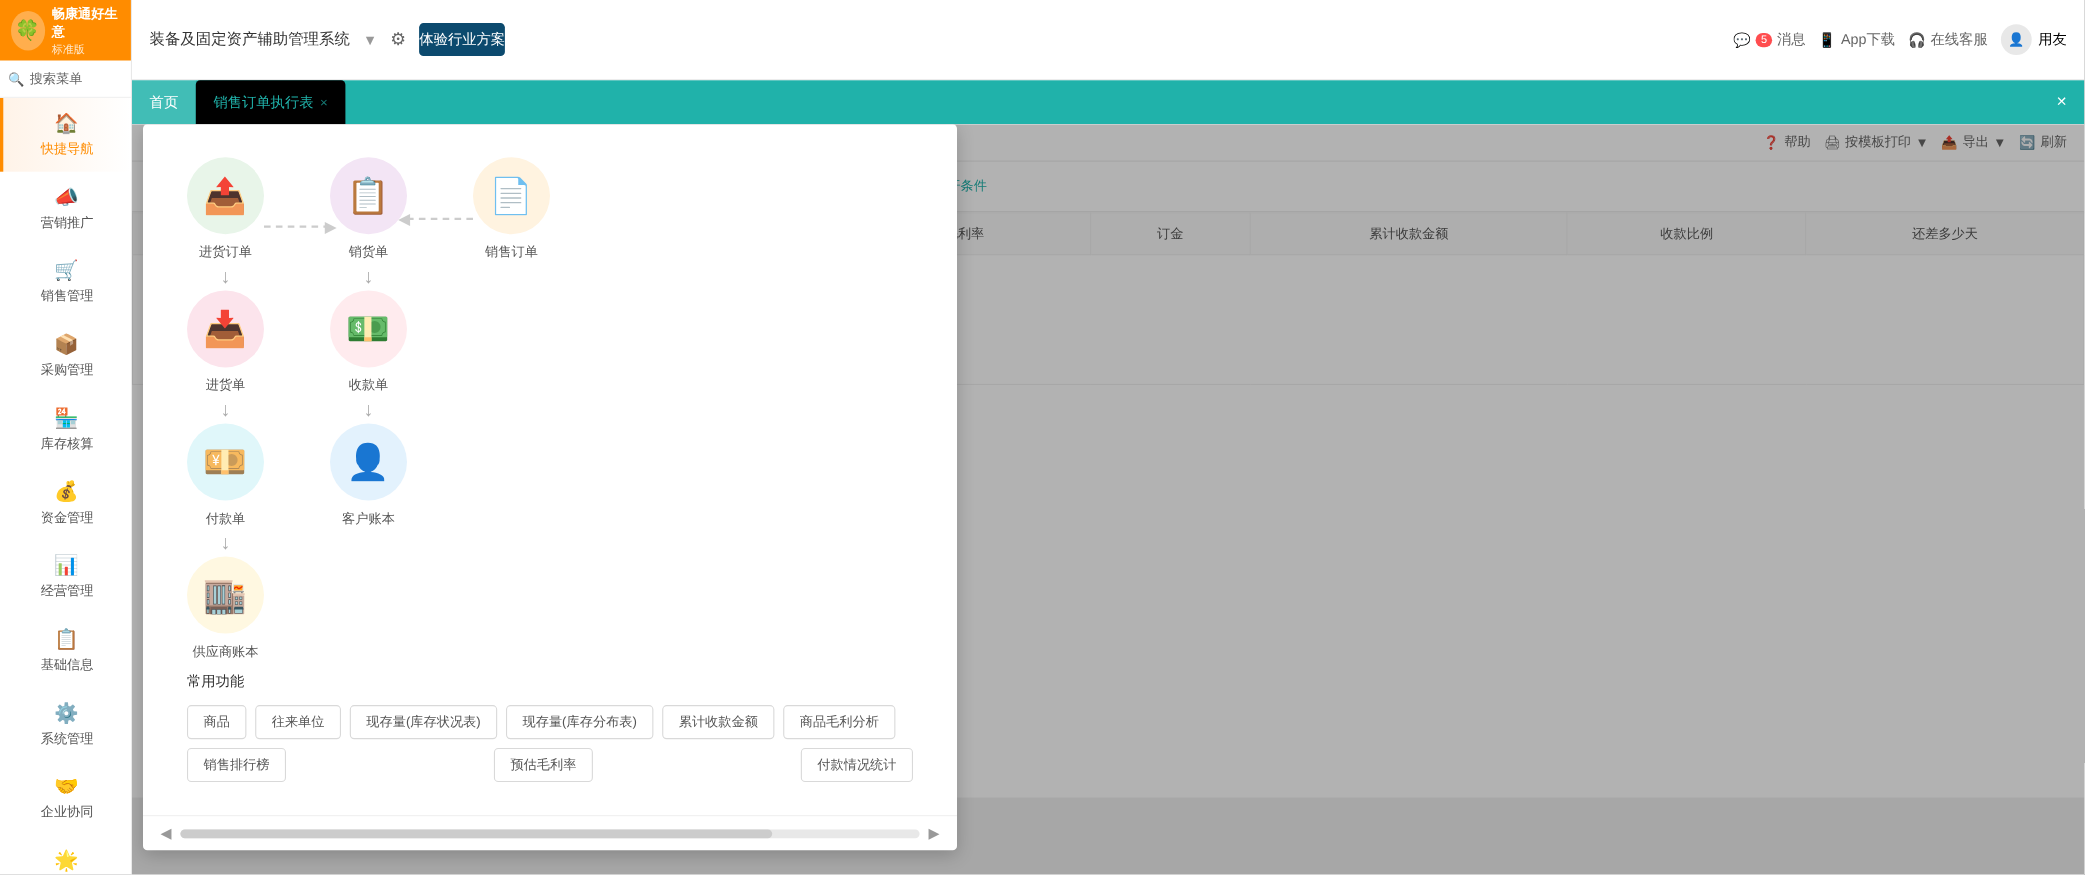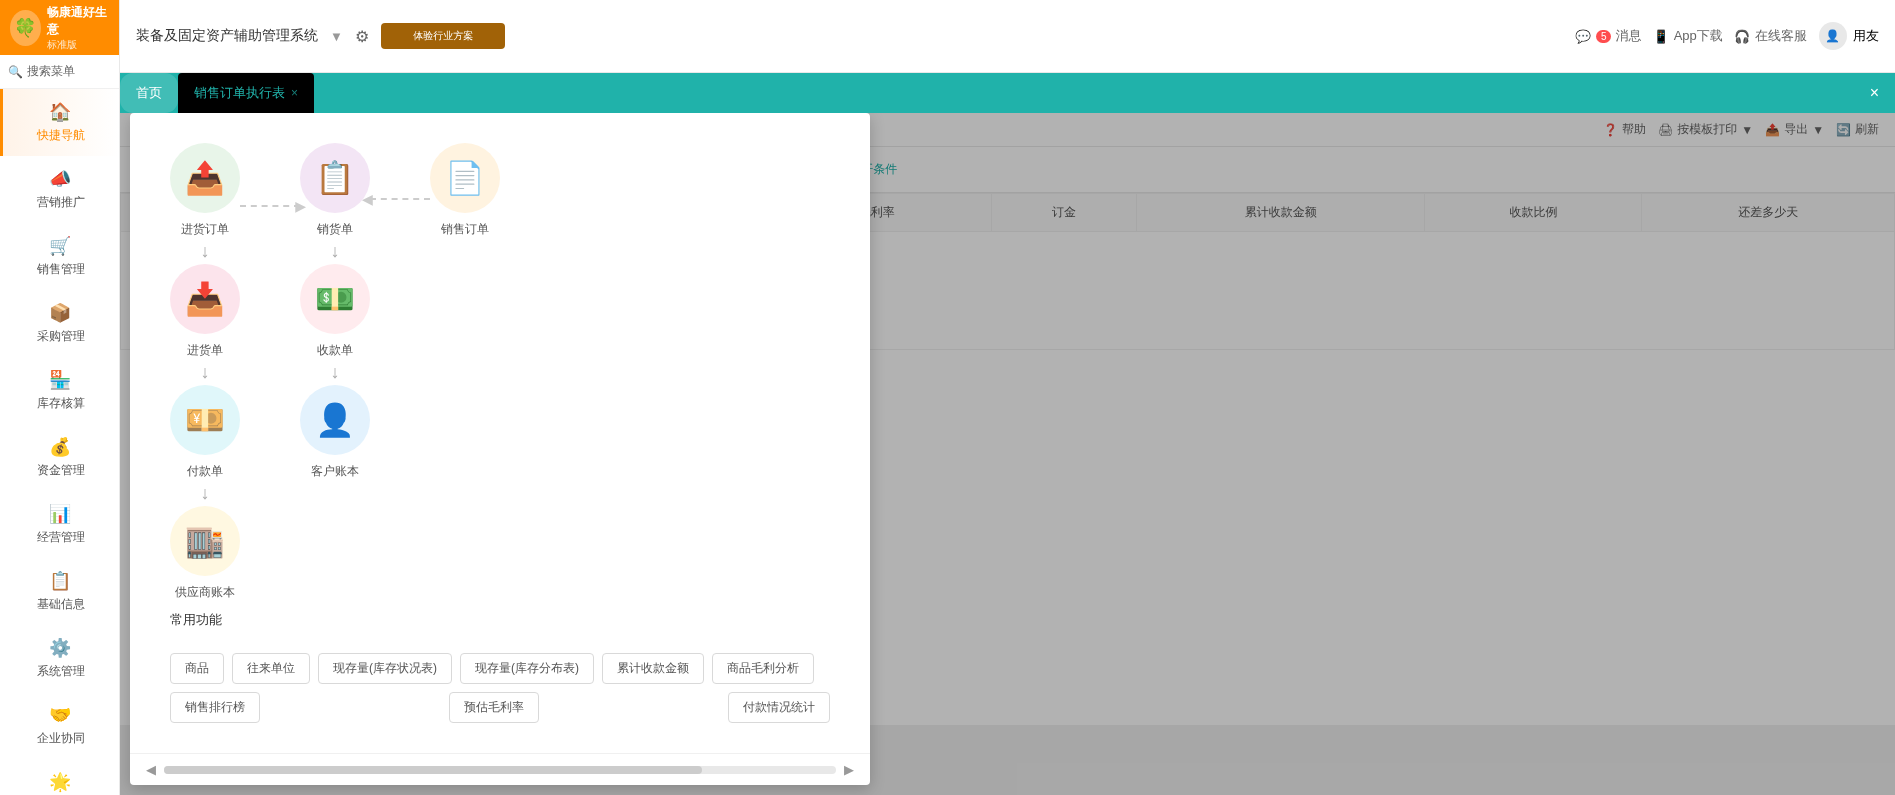--- a/index.html
+++ b/index.html
@@ -13,29 +13,29 @@
     .sidebar-nav { flex: 1; overflow-y: auto; }
     .sidebar-item { display: flex; flex-direction: column; align-items: center; padding: 12px 8px; cursor: pointer; color: #555; font-size: 12px; gap: 4px; border-left: 3px solid transparent; }
     .sidebar-item.active { background: linear-gradient(90deg, #fff3e8, #fff); border-left: 3px solid #ff8c00; color: #ff8c00; }
     .sidebar-item .icon { font-size: 18px; }
 
     
     .main { flex: 1; display: flex; flex-direction: column; overflow: hidden; }
 
     
     .topbar { height: 73px; background: #fff; border-bottom: 1px solid #e8e8e8; display: flex; align-items: center; padding: 0 16px; gap: 12px; }
-    .btn-experience { background: #a16207; color: white; border: none; padding: 6px 32px; border-radius: 4px; cursor: pointer; font-size: 10px; }
+    .btn-experience { background: #0c4a6e; color: white; border: none; padding: 6px 0; border-radius: 4px; cursor: pointer; font-size: 13px; }
     .topbar-icon { color: #666; cursor: pointer; font-size: 13px; display: flex; align-items: center; gap: 4px; }
     .badge { background: #ff4d4f; color: white; border-radius: 10px; padding: 1px 5px; font-size: 10px; }
     .user-avatar { width: 28px; height: 28px; background: #e8e8e8; border-radius: 50%; display: flex; align-items: center; justify-content: center; font-size: 12px; color: #666; }
 
     
     .tabbar { background: #20b2aa; display: flex; align-items: center; height: 40px; }
     .tab { padding: 0 16px; height: 100%; display: flex; align-items: center; cursor: pointer; color: rgba(255,255,255,0.8); font-size: 13px; gap: 6px; }
-    .tab.home { background: rgba(255,255,255,0.15); color: white; border-radius: 13px; }
+    .tab.home { background: rgba(255,255,255,0.15); color: white; }
     .tab.active { background: #000000; color: #20b2aa; border-radius: 4px 4px 0 0; }
     .tab-close { font-size: 12px; opacity: 0.7; }
     .tab-close-right { margin-left: auto; padding: 0 16px; color: white; cursor: pointer; font-size: 16px; }
 
     
     .content { flex: 1; position: relative; background: #f0f0f0; overflow: hidden; }
 
     
     .content-toolbar { background: white; padding: 8px 16px; display: flex; align-items: center; gap: 12px; border-bottom: 1px solid #e8e8e8; }
     .toolbar-btn { display: flex; align-items: center; gap: 4px; color: #666; cursor: pointer; font-size: 12px; }
@@ -69,21 +69,21 @@
     .pink-circle { background: #fce4ec; color: #e91e63; }
     .purple-circle { background: #f3e5f5; color: #9c27b0; }
     .orange-circle { background: #fff3e0; color: #ff9800; }
     .teal-circle { background: #e0f7fa; color: #00bcd4; }
     .red-circle { background: #ffebee; color: #f44336; }
     .amber-circle { background: #fff8e1; color: #ffc107; }
     .blue-circle { background: #e3f2fd; color: #2196f3; }
 
     
     .common-funcs { margin-top: 10px; }
-    .common-funcs-title { font-size: 13px; color: #333; margin-bottom: 24px; font-weight: 500; }
+    .common-funcs-title { font-size: 13px; color: #333; margin-bottom: 12px; font-weight: 500; }
     .func-buttons { display: flex; flex-wrap: wrap; gap: 8px; }
     .func-btn { border: 1px solid #d9d9d9; border-radius: 4px; padding: 6px 14px; font-size: 12px; color: #555; cursor: pointer; background: white; }
 
     
     .popup-scroll { padding: 8px 16px; border-top: 1px solid #f0f0f0; display: flex; align-items: center; gap: 8px; }
     .scroll-track { flex: 1; height: 8px; background: #e8e8e8; border-radius: 4px; cursor: pointer; }
     .scroll-thumb { height: 8px; background: #ccc; border-radius: 4px; width: 80%; }
   </style>
 </head>
 <body>

